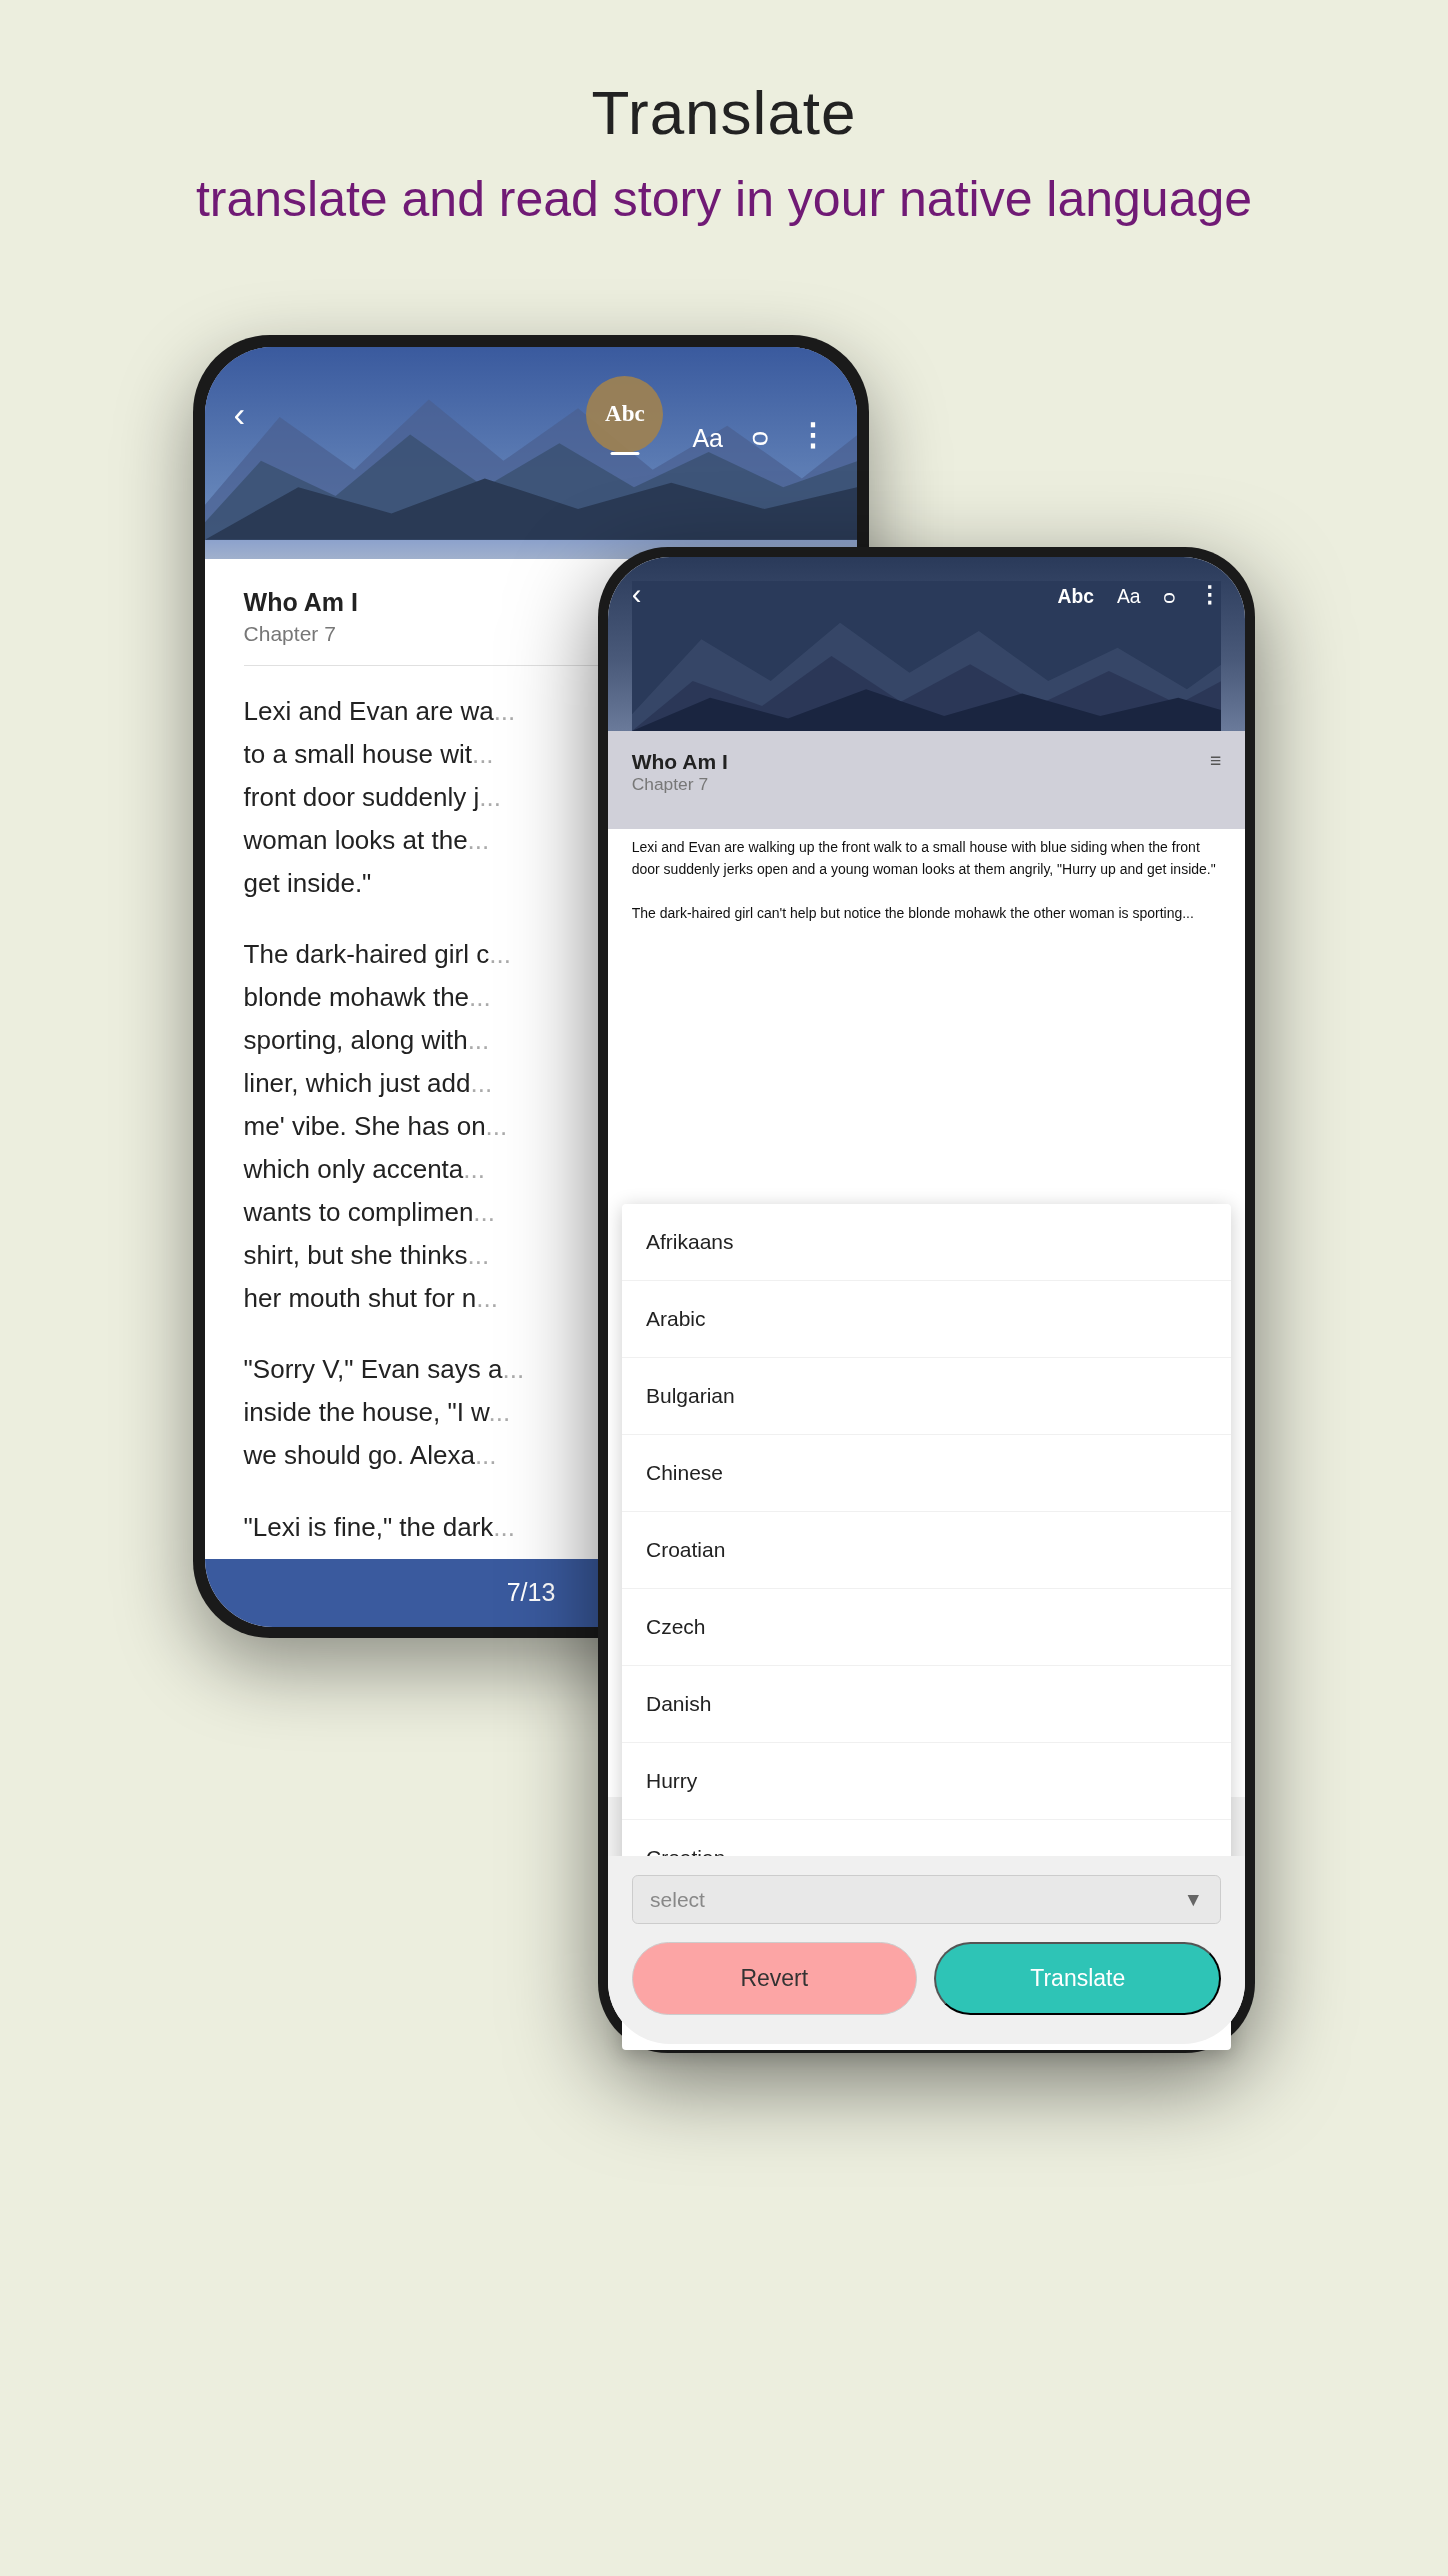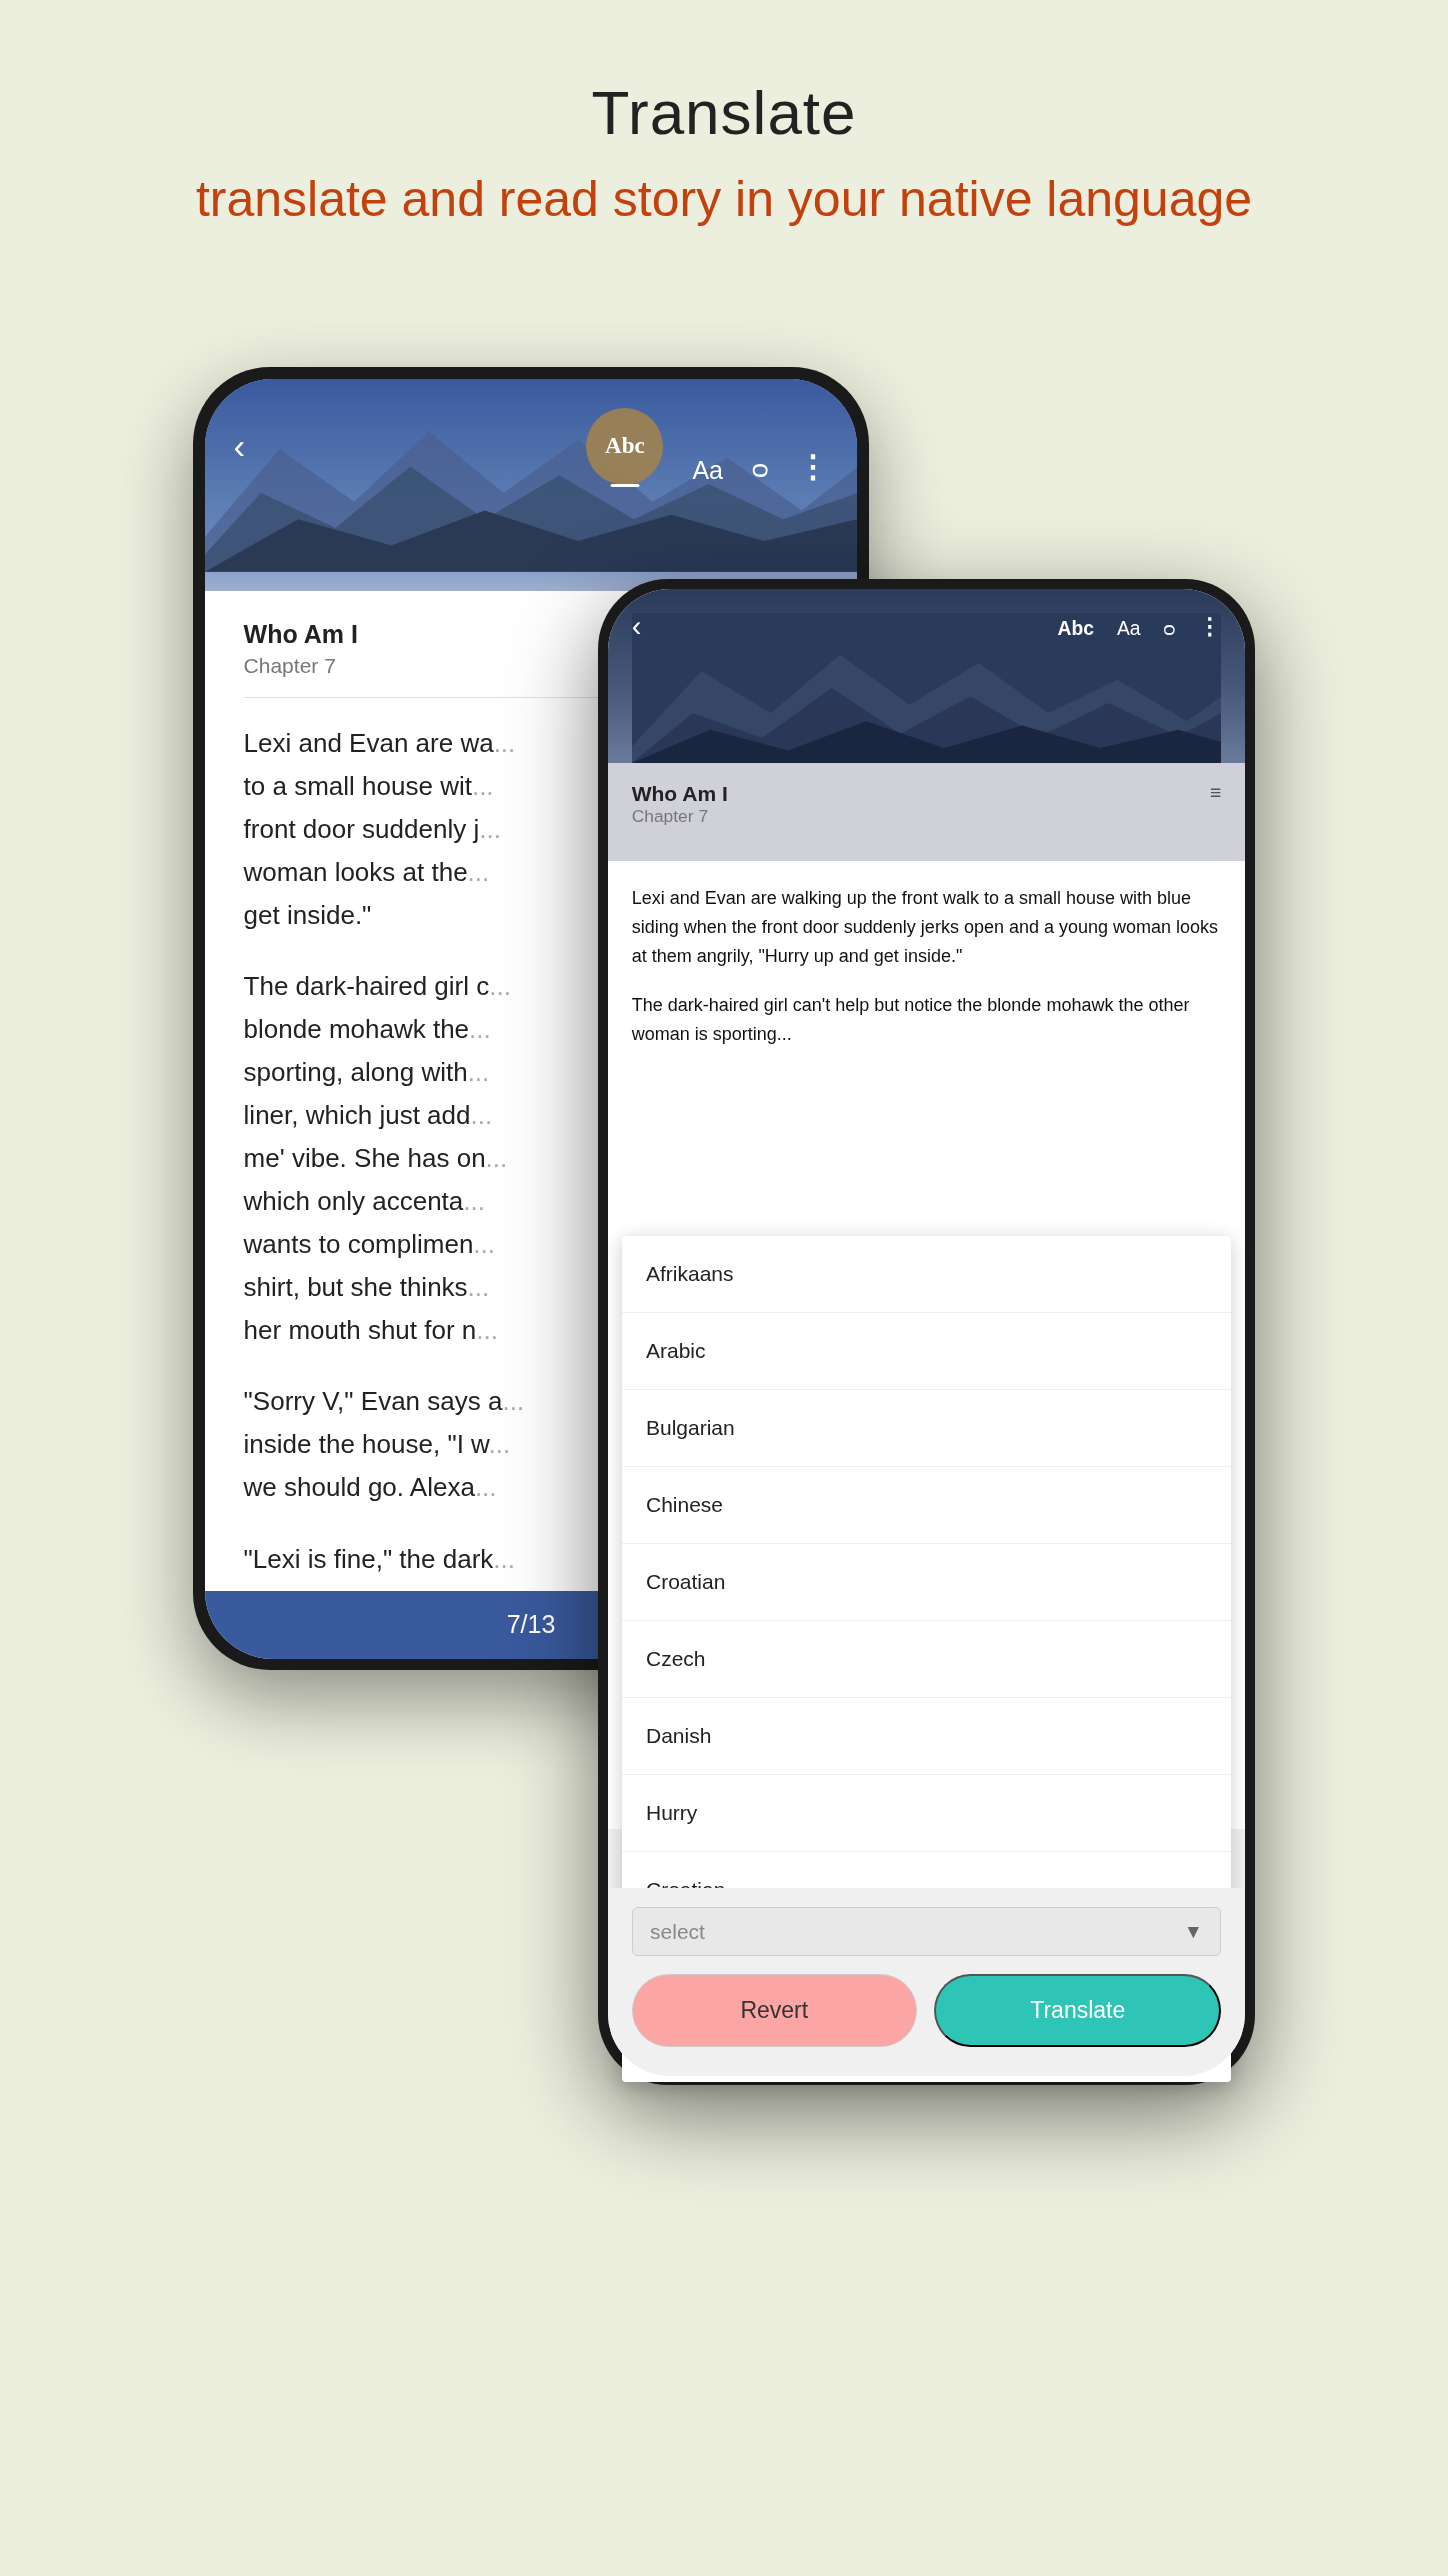--- a/index.html
+++ b/index.html
@@ -19,22 +19,22 @@
       font-size: 62px;
       font-weight: 500;
       color: #222;
       margin-bottom: 19.3px;
       letter-spacing: 1px;
     }
 
     .page-subtitle {
       font-size: 50px;
       font-weight: 400;
-      color: #c2410c;
-      margin-bottom: 77px;
+      color: #701a75;
+      margin-bottom: 45px;
       text-align: center;
       line-height: 1.3;
     }
 
     .phones-container {
       position: relative;
       width: 1062px;
       height: 1834px;
     }
 
@@ -222,24 +222,24 @@
       align-items: flex-start;
     }
 
     .book-chapter-front {
       font-size: 17.4px;
       color: #777;
       margin-bottom: 14.5px;
     }
 
     .book-text-front {
-      font-size: 18px;
+      font-size: 14px;
       line-height: 1.6;
       color: #111;
-      padding: 23px 24px;
+      padding: 7px 24px;
     }
 
     .book-text-front p {
       margin-bottom: 21px;
     }
 
     
     .dropdown-overlay {
       position: absolute;
       top: 657px;

